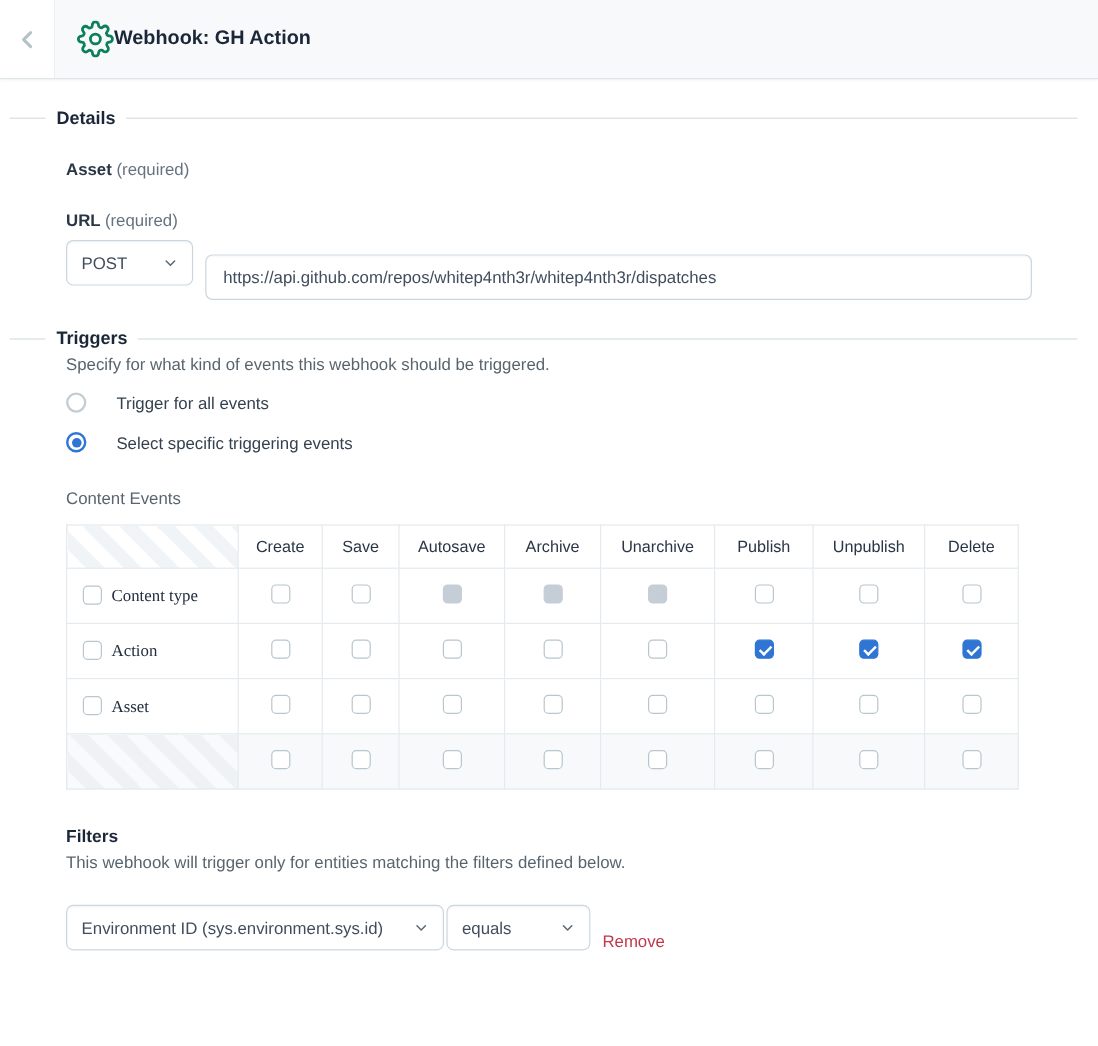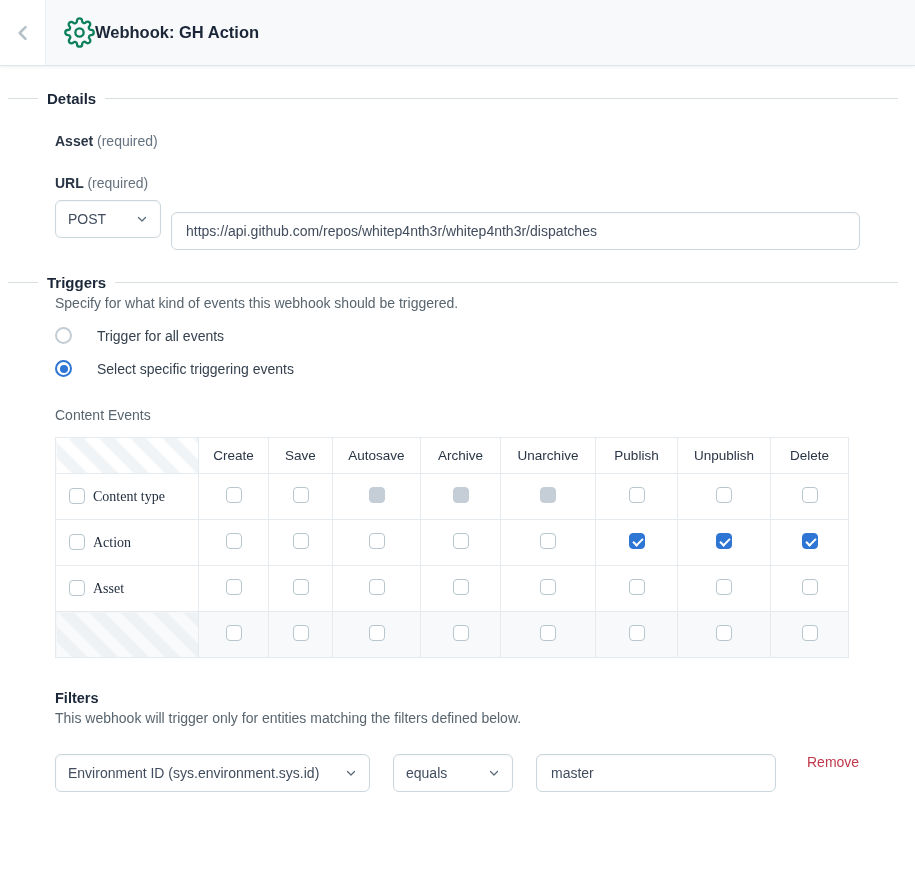--- a/index.html
+++ b/index.html
@@ -88,21 +88,21 @@
   }
   .cb.checked { background:#2e75d4; border-color:#2e75d4; }
   .cb.checked::after {
     content:""; position:absolute; left:5px; top:2px; width:4px; height:8px;
     border:solid #fff; border-width:0 2px 2px 0; transform:rotate(45deg);
   }
   .cb.disabled { background:#c5ced6; border-color:#c5ced6; cursor:default; }
 
   
   .filters-heading { margin-top:32px; font-weight:700; color:#1b2738; font-size:14.5px; }
-  .filter-row { display:flex; align-items:flex-start; gap:23px; margin-top:28px; }
+  .filter-row { display:flex; align-items:flex-end; gap:2px; margin-top:28px; }
   .filter-field-select { width:315px; }
   .filter-op-select { width:120px; }
   .filter-value-input { width:240px; height:38px; margin-top:0; }
   .remove-link { color:#c0384a; margin-left:8px; cursor:pointer; }
 
   .icon-gray { color:#aebac2; }
 </style>
 </head>
 <body>
 
@@ -249,19 +249,18 @@
       <svg class="chev" viewBox="0 0 24 24" fill="none" stroke="#5a6a78" stroke-width="2.6" stroke-linecap="round" stroke-linejoin="round">
           <polyline points="5 9 12 16 19 9"></polyline>
         </svg>
     </div>
     <div class="select filter-op-select">
       <span>equals</span>
       <svg class="chev" viewBox="0 0 24 24" fill="none" stroke="#5a6a78" stroke-width="2.6" stroke-linecap="round" stroke-linejoin="round">
           <polyline points="5 9 12 16 19 9"></polyline>
         </svg>
     </div>
-    <input class="text-input filter-value-input" type="text" value="master" style="">
     <span class="remove-link">Remove</span>
   </div>
 
   
 
 </div>
 
 </body></html>

